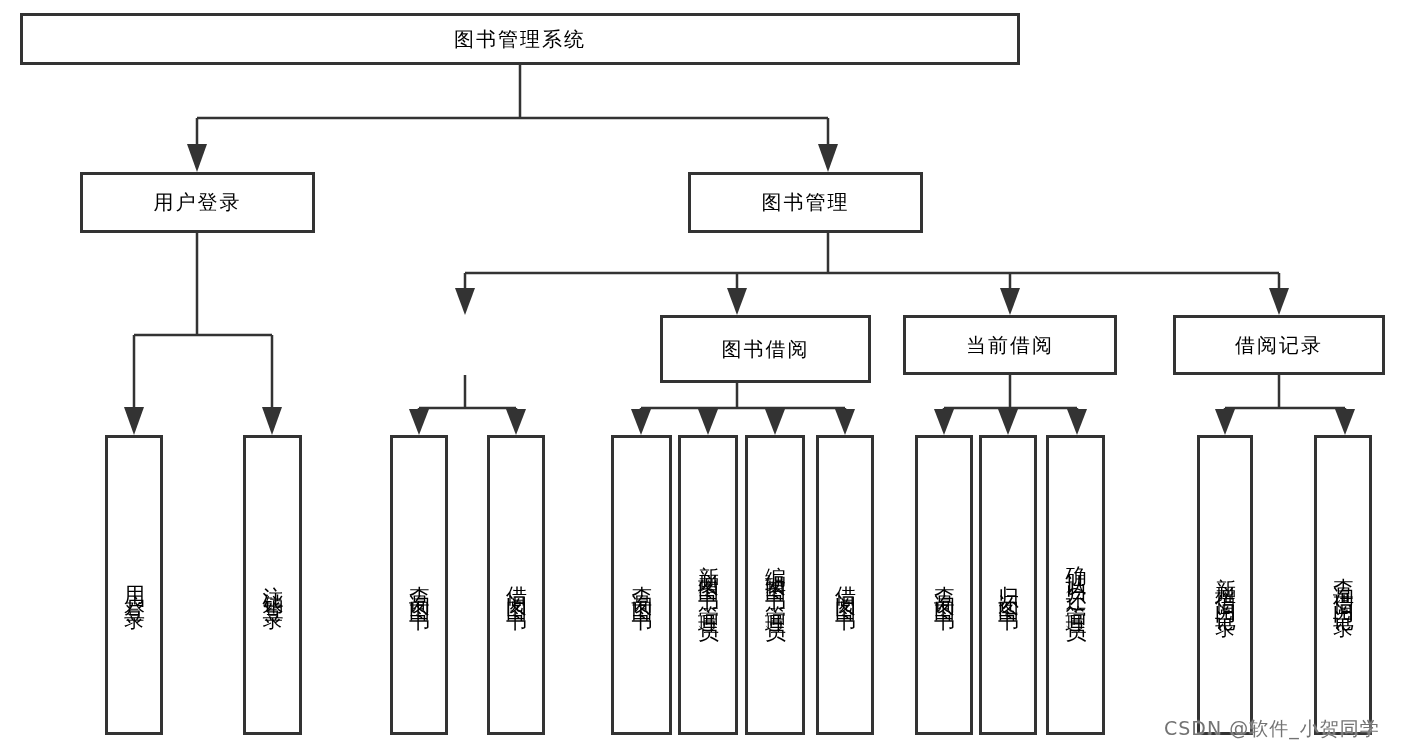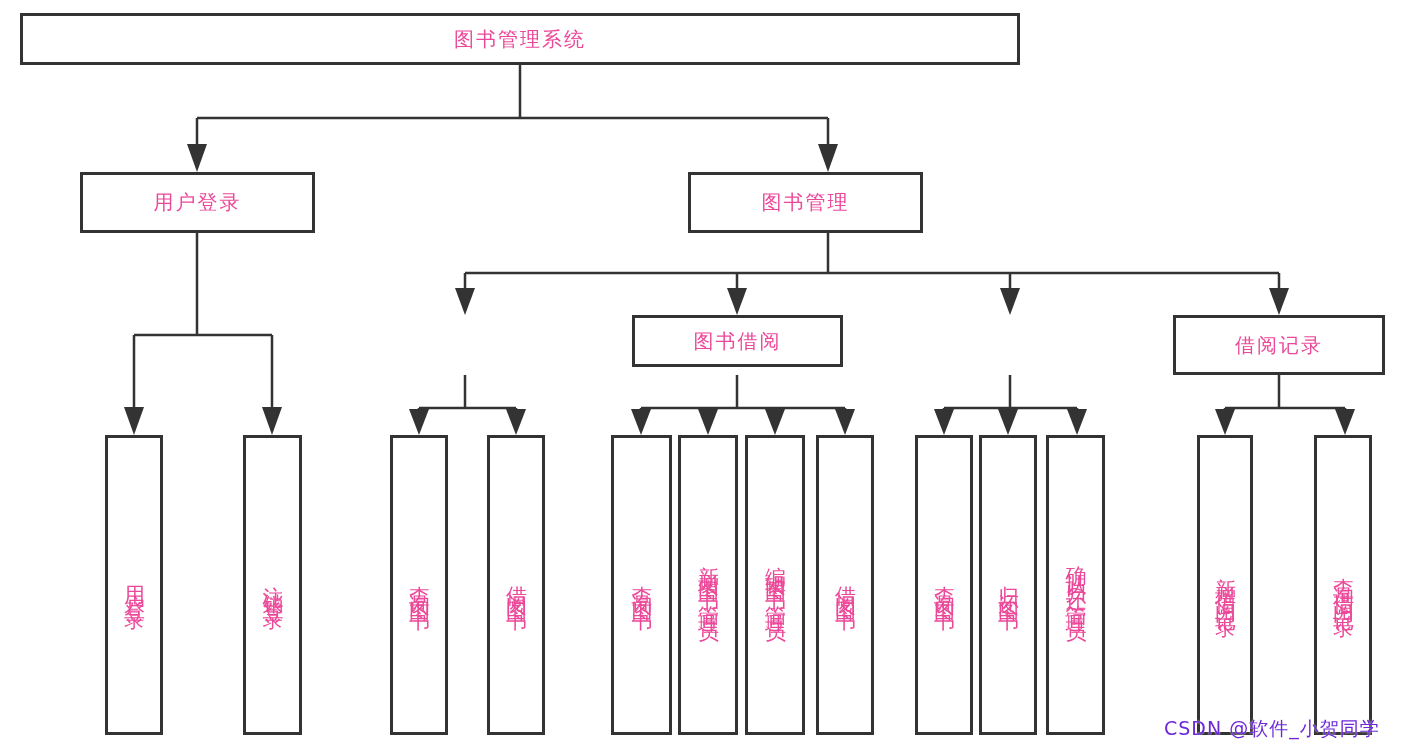--- a/index.html
+++ b/index.html
@@ -18,38 +18,38 @@
     pointer-events: none;
   }
   .box {
     position: absolute;
     box-sizing: border-box;
     border: 3px solid #333333;
     background: #ffffff;
     display: flex;
     align-items: center;
     justify-content: center;
-    color: #ec4899;
+    color: #000000;
   }
   .hbox { font-size: 20px; letter-spacing: 2px; white-space: nowrap; }
   .vbox { font-size: 21px; }
   .vtext {
     writing-mode: vertical-rl;
     text-orientation: upright;
     letter-spacing: 8px;
     line-height: 1;
     white-space: nowrap;
   }
   .watermark {
     position: absolute;
     left: 1164px;
     top: 716px;
     font-size: 19px;
     letter-spacing: 1px;
-    color: #6d28d9;
+    color: #737373;
     white-space: nowrap;
     z-index: 5;
     text-shadow: 0 0 2px #ffffff;
   }
   .cline { stroke: #333333; stroke-width: 2.5; fill: none; }
   .arrow { fill: #333333; stroke: none; }
 </style>
 </head>
 <body>
 
@@ -102,22 +102,25 @@
     <span>图书管理系统</span>
   </div>
 
   <div class="box hbox" style="left:80px;top:172px;width:235px;height:61px">
     <span>用户登录</span>
   </div>
   <div class="box hbox" style="left:688px;top:172px;width:235px;height:61px">
     <span>图书管理</span>
   </div>
 
-  <div class="box hbox" style="left:632px;top:315px;width:211px;height:52px">
+  <div class="box hbox" style="left:660px;top:315px;width:211px;height:68px">
     <span>图书借阅</span>
+  </div>
+  <div class="box hbox" style="left:903px;top:315px;width:214px;height:60px">
+    <span>当前借阅</span>
   </div>
   <div class="box hbox" style="left:1173px;top:315px;width:212px;height:60px">
     <span>借阅记录</span>
   </div>
 
   <div class="box vbox" style="left:105px;top:435px;width:58px;height:300px">
     <span class="vtext">用户登录</span>
   </div>
   <div class="box vbox" style="left:243px;top:435px;width:59px;height:300px">
     <span class="vtext">注销登录</span>

